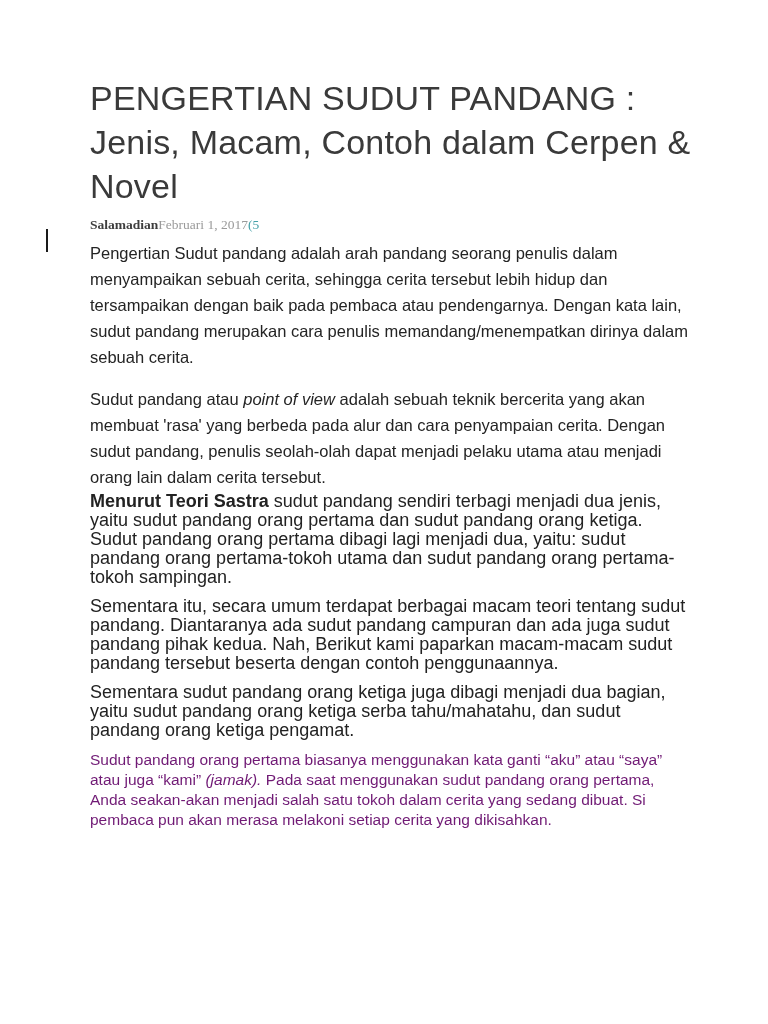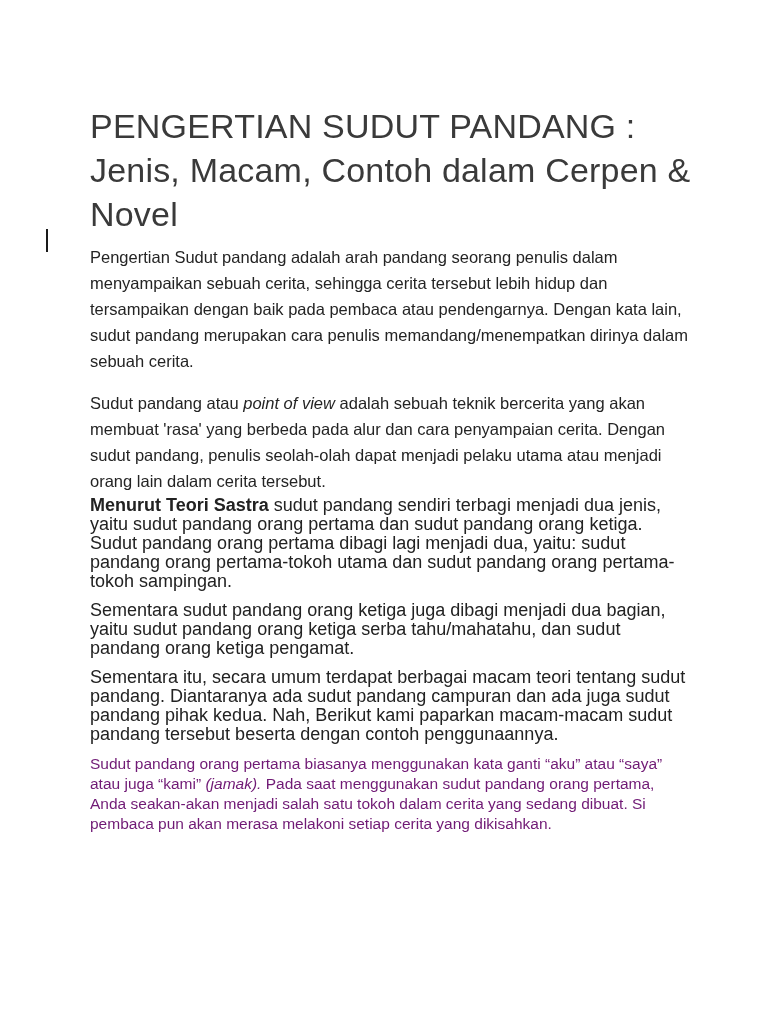--- a/index.html
+++ b/index.html
@@ -20,21 +20,21 @@
     position: absolute;
     left: 46px;
     top: 229px;
     width: 2px;
     height: 23px;
     background: #1a1a1a;
   }
   .article {
     position: absolute;
     left: 90px;
-    top: 104px;
+    top: 76px;
     width: 604px;
   }
   h1.article-title {
     font-size: 34px;
     line-height: 44px;
     font-weight: 400;
     color: #3a3a3a;
     letter-spacing: 0.2px;
     margin-bottom: 8px;
   }
@@ -98,29 +98,32 @@
 <body>
 
 <div class="page">
 
   <div class="cursor-mark"></div>
 
   <div class="article">
 
     <h1 class="article-title">PENGERTIAN SUDUT PANDANG : Jenis, Macam, Contoh dalam Cerpen &amp; Novel</h1>
 
+    <div class="byline">
+      <span class="author">Salamadian</span><span class="date">Februari 1, 2017</span><span class="comment-indicator">(5</span>
+    </div>
 
     <p class="para-lg">Pengertian Sudut pandang adalah arah pandang seorang penulis dalam menyampaikan sebuah cerita, sehingga cerita tersebut lebih hidup dan tersampaikan dengan baik pada pembaca atau pendengarnya. Dengan kata lain, sudut pandang merupakan cara penulis memandang/menempatkan dirinya dalam sebuah cerita.</p>
 
     <p class="para-lg"><span>Sudut pandang atau </span><span class="italic">point of view</span><span> adalah sebuah teknik bercerita yang akan membuat 'rasa' yang berbeda pada alur dan cara penyampaian cerita. Dengan sudut pandang, penulis seolah-olah dapat menjadi pelaku utama atau menjadi orang lain dalam cerita tersebut.</span></p>
 
 
     <p class="para-sm"><span class="bold">Menurut Teori Sastra</span><span> sudut pandang sendiri terbagi menjadi dua jenis, yaitu sudut pandang orang pertama dan sudut pandang orang ketiga. Sudut pandang orang pertama dibagi lagi menjadi dua, yaitu: sudut pandang orang pertama-tokoh utama dan sudut pandang orang pertama-tokoh sampingan.</span></p>
 
+    <p class="para-sm">Sementara itu, secara umum terdapat berbagai macam teori tentang sudut pandang. Diantaranya ada sudut pandang campuran dan ada juga sudut pandang pihak kedua. Nah, Berikut kami paparkan macam-macam sudut pandang tersebut beserta dengan contoh penggunaannya.</p>
+
     <p class="para-sm">Sementara sudut pandang orang ketiga juga dibagi menjadi dua bagian, yaitu sudut pandang orang ketiga serba tahu/mahatahu, dan sudut pandang orang ketiga pengamat.</p>
-
-    <p class="para-sm">Sementara itu, secara umum terdapat berbagai macam teori tentang sudut pandang. Diantaranya ada sudut pandang campuran dan ada juga sudut pandang pihak kedua. Nah, Berikut kami paparkan macam-macam sudut pandang tersebut beserta dengan contoh penggunaannya.</p>
 
 
     <p class="para-last"><span>Sudut pandang orang pertama biasanya menggunakan kata ganti “aku” atau “saya” atau juga “kami” </span><span class="italic">(jamak).</span><span> Pada saat menggunakan sudut pandang orang pertama, Anda seakan-akan menjadi salah satu tokoh dalam cerita yang sedang dibuat. Si pembaca pun akan merasa melakoni setiap cerita yang dikisahkan.</span></p>
 
   </div>
 </div>
 
 </body></html>

